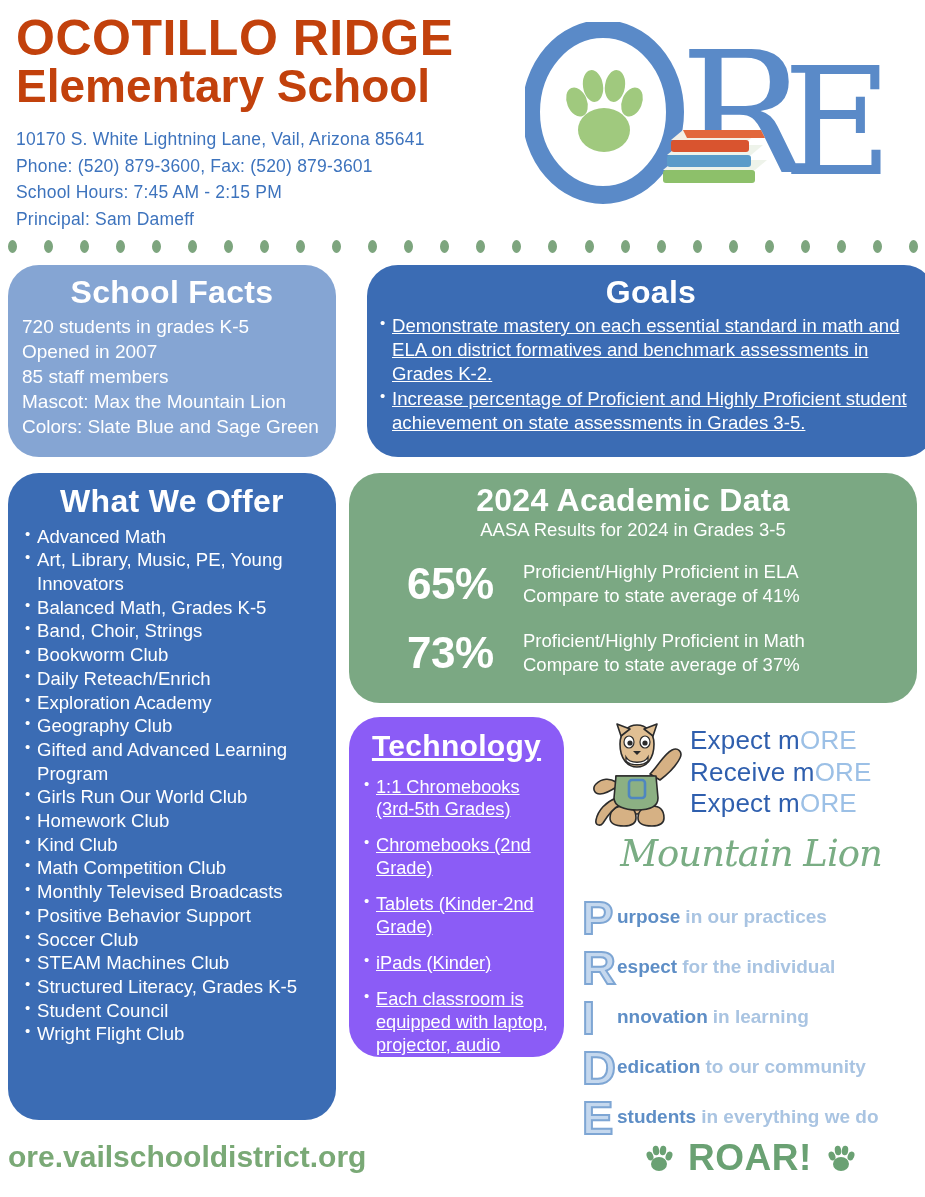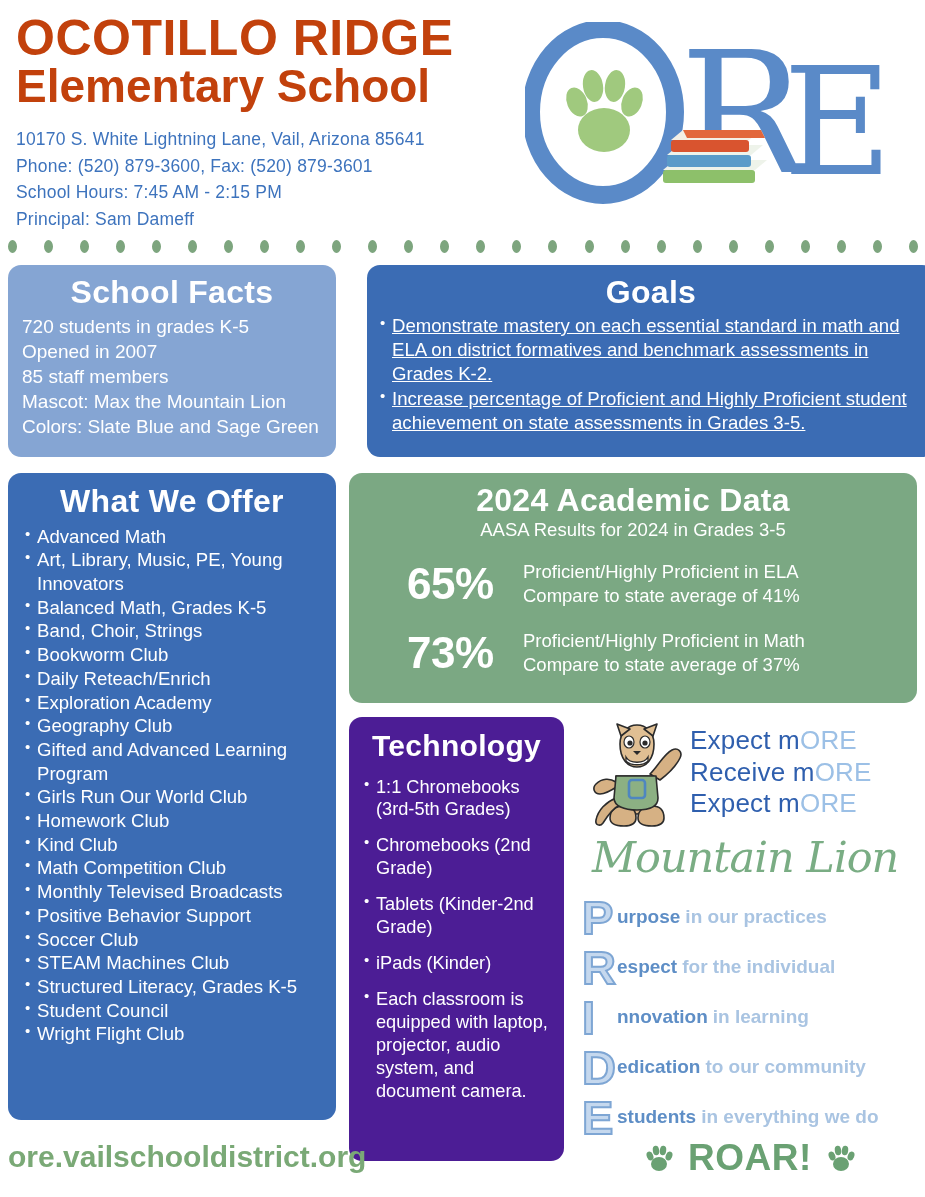--- a/index.html
+++ b/index.html
@@ -35,21 +35,21 @@
   .dot-divider {
     position: absolute; left: 8px; top: 238px; width: 910px; height: 16px;
     display: flex; justify-content: space-between; align-items: center;
   }
   .dot-divider i {
     display: block; width: 9px; height: 13px; border-radius: 50%;
     background: #7da57e;
   }
 
   
-  .panel { position: absolute; border-radius: 13px; color: #fff; }
+  .panel { position: absolute; border-radius: 31px; color: #fff; }
   .panel .ptitle {
     text-align: center; font-weight: bold; color: #fff;
     letter-spacing: 0.3px; line-height: 1.05;
   }
   .panel ul { list-style: none; }
   .panel li { position: relative; padding-left: 13px; }
   .panel li::before {
     content: "\2022"; position: absolute; left: 1px; top: -1px; font-size: 15px;
   }
 
@@ -85,42 +85,43 @@
   #academic .subtitle {
     text-align: center; font-size: 18.5px; margin-top: 1px; color: #fff;
   }
   .stat-row { display: flex; align-items: center; padding-left: 58px; }
   .stat-row.first { margin-top: 18px; }
   .stat-row.second { margin-top: 19px; }
   .stat-pct { font-size: 44px; font-weight: bold; width: 116px; letter-spacing: -0.5px; }
   .stat-lines { font-size: 18.5px; line-height: 1.28; }
 
   #technology {
-    left: 349px; top: 717px; width: 215px; height: 444px;
-    background: #4c1d95;
+    left: 349px; top: 717px; width: 215px; height: 340px;
+    background: #8b5cf6;
+    text-decoration: underline;
   }
   #technology .ptitle { font-size: 30px; padding-top: 13px; }
   #technology ul { margin-top: 14px; padding: 0 9px 0 14px; font-size: 18.2px; line-height: 1.26; }
   #technology li { margin-bottom: 13px; }
 
   
   .mascot { position: absolute; left: 580px; top: 714px; width: 112px; height: 120px; }
   .mascot svg { width: 100%; height: 100%; display: block; }
 
   .motto {
     position: absolute; left: 690px; top: 725px;
     font-size: 26px; font-weight: normal; line-height: 1.22;
     color: #2f5fae; letter-spacing: 0.2px; text-align: left;
   }
   .motto .ore { color: #9cc0e6; }
 
   .script-name {
     position: absolute; left: 592px; top: 832px; width: 318px;
     font-family: "DejaVu Serif", serif; font-style: italic;
-    font-size: 43px; color: #7aad84; text-align: left;
+    font-size: 37px; color: #7aad84; text-align: center;
     letter-spacing: -1px; white-space: nowrap;
   }
 
   .pride { position: absolute; left: 582px; top: 892px; width: 340px; }
   .pride-row { display: flex; align-items: center; height: 50px; }
   .pride-letter {
     font-size: 47px; font-weight: bold; line-height: 1;
     color: #c5d8ee; -webkit-text-stroke: 2px #7ea6d4;
     width: 34px; display: inline-block;
   }

